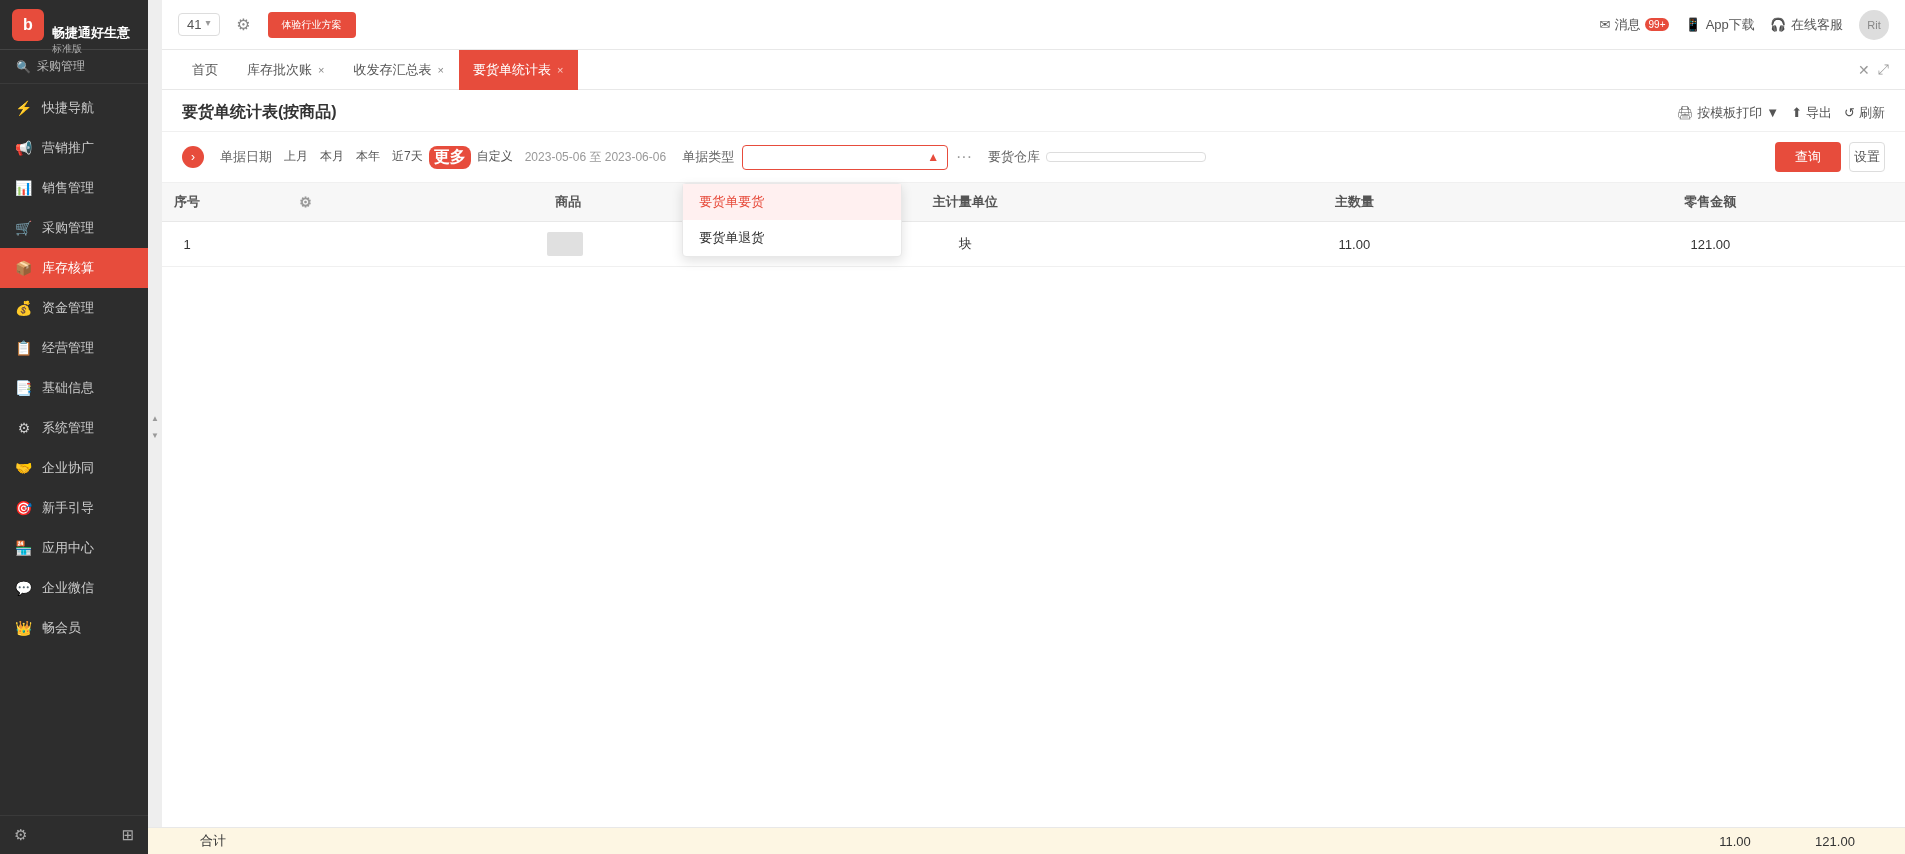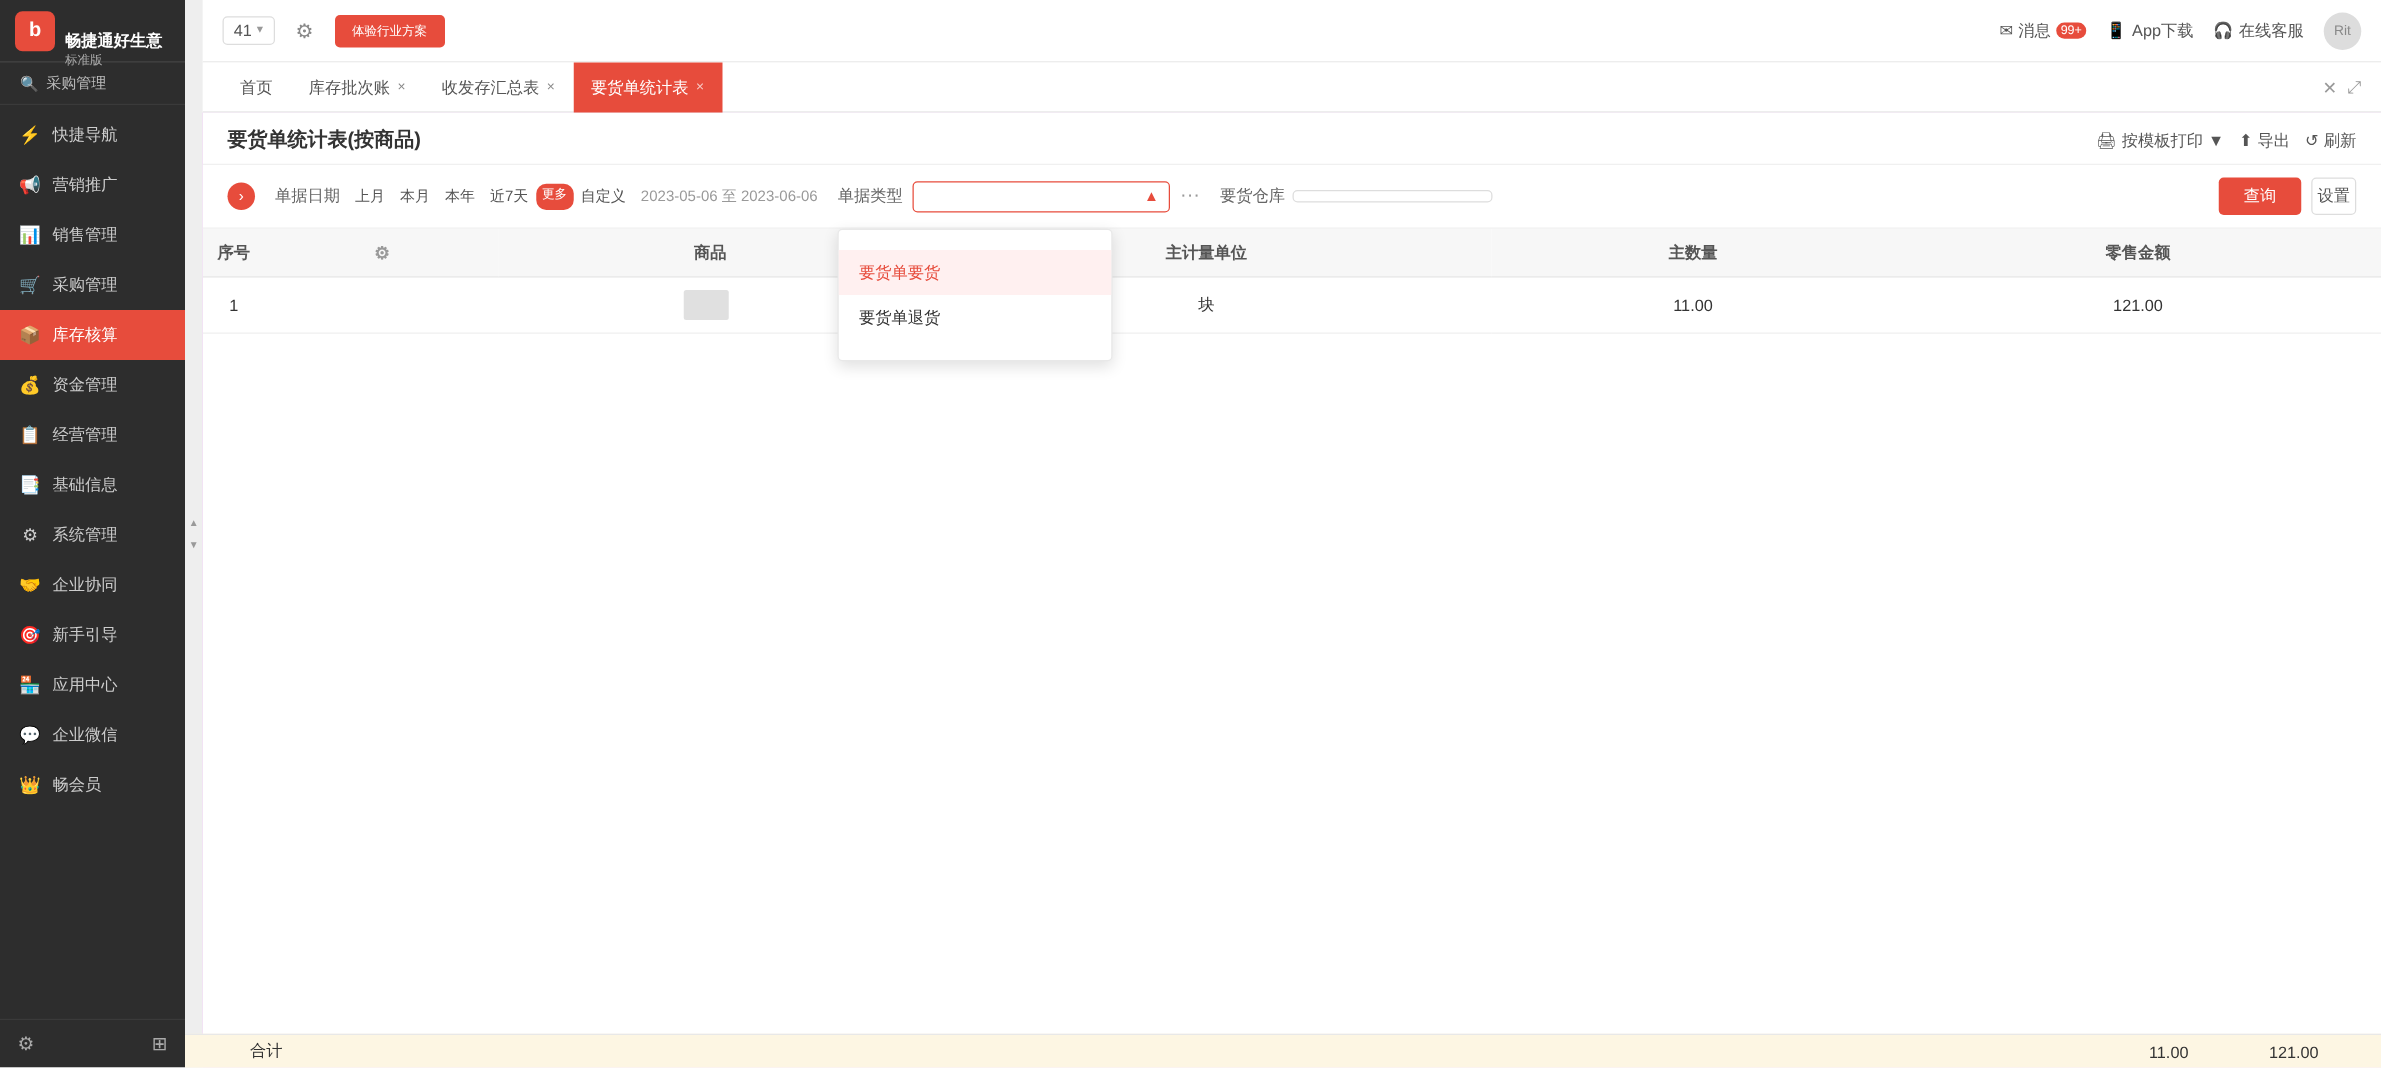--- a/index.html
+++ b/index.html
@@ -388,21 +388,21 @@
     .dropdown-popup {
       position: absolute;
       top: 38px;
       left: 0;
       background: #fff;
       border: 1px solid #e8e8e8;
       border-radius: 4px;
       box-shadow: 0 4px 12px rgba(0,0,0,0.12);
       z-index: 999;
       min-width: 220px;
-      padding: 16px 0;
+      padding: 0 0;
     }
     .dropdown-item {
       padding: 9px 16px;
       font-size: 13px;
       color: #333;
       cursor: pointer;
     }
     .dropdown-item.selected { background: #fff0f0; color: #e74c3c; }
 
     
@@ -459,22 +459,23 @@
     .footer-values {
       display: flex;
       gap: 0;
     }
     .footer-val { min-width: 100px; text-align: center; }
 
     .custom-badge {
       background: #e74c3c;
       color: white;
       border-radius: 8px;
-      font-size: 10px;
+      font-size: 16px;
       padding: 1px 5px;
+      font-weight: bold;
     }
   </style>
 </head>
 <body>
 
 <div class="sidebar">
   <div class="sidebar-logo">
     <div class="sidebar-logo-icon">
       <span>b</span>
     </div>

